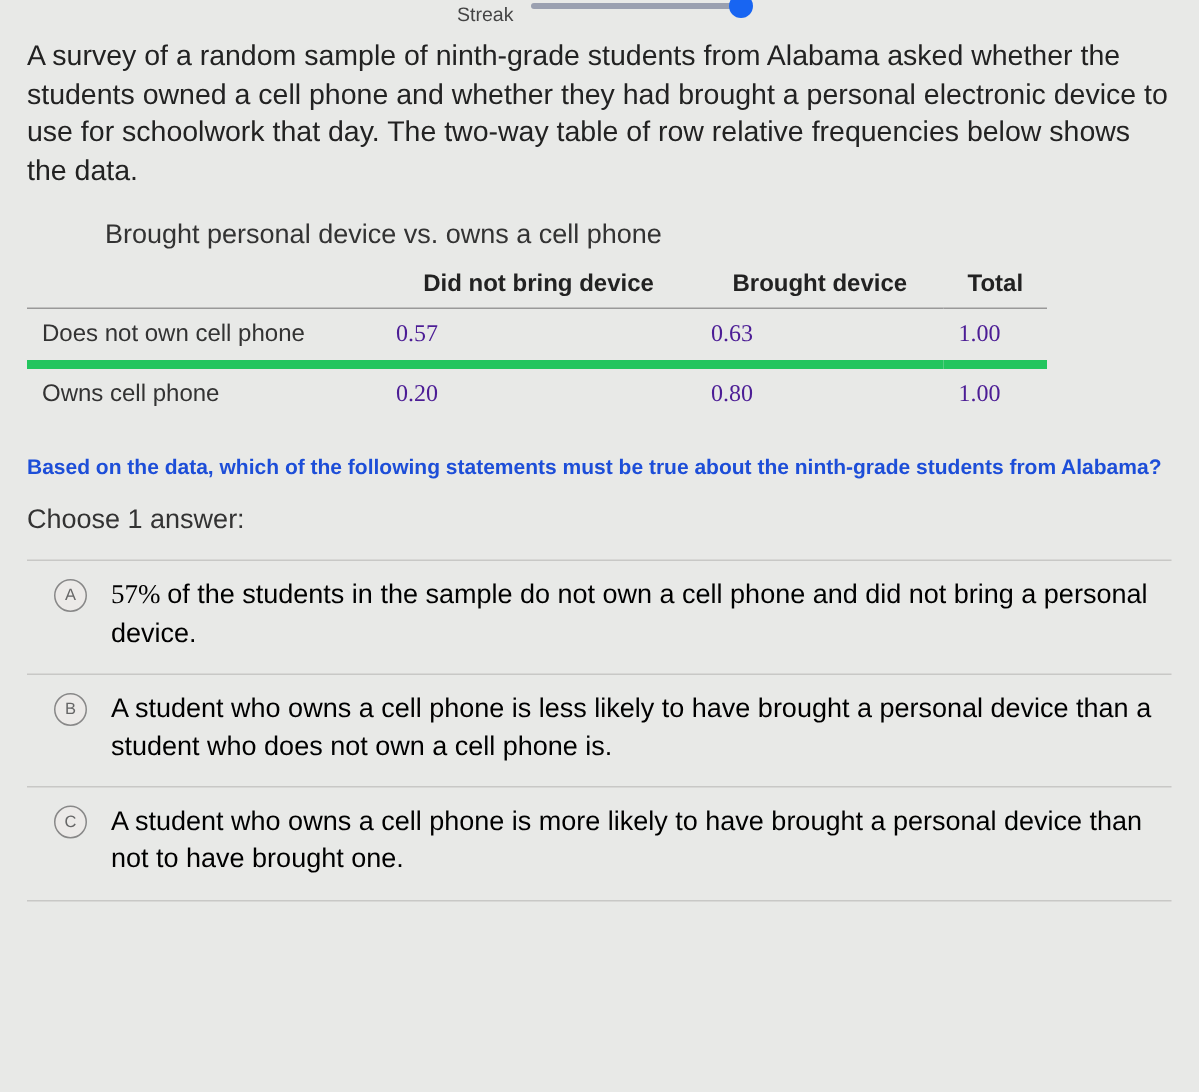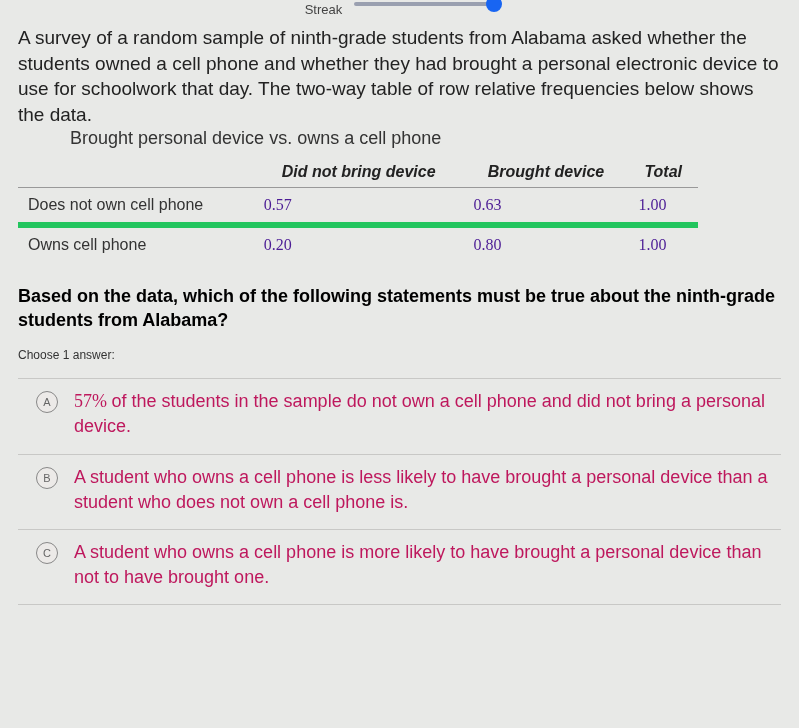--- a/index.html
+++ b/index.html
@@ -44,40 +44,40 @@
       background: #1865f2;
       border-radius: 50%;
     }
     .content {
       padding: 4px 18px 0 18px;
     }
     .question-intro {
       font-size: 19px;
       line-height: 1.35;
       color: #222;
+      margin-bottom: 18px;
     }
     .table-title {
       font-size: 18px;
       color: #333;
       margin-left: 52px;
       margin-bottom: 8px;
     }
     .data-table {
       width: 680px;
       border-collapse: collapse;
       margin-bottom: 22px;
     }
     .data-table th {
       font-weight: 600;
       font-size: 16px;
       text-align: center;
       padding: 6px 10px;
       border-bottom: 1px solid #999;
       color: #222;
-      font-style: italic;
     }
     .data-table th.row-header {
       text-align: left;
       font-weight: 400;
     }
     .data-table td {
       font-size: 16px;
       text-align: left;
       padding: 8px 10px;
       color: #4c1d95;
@@ -85,28 +85,28 @@
     }
     .data-table td.row-label {
       text-align: left;
       font-family: -apple-system, BlinkMacSystemFont, "Segoe UI", Helvetica, Arial, sans-serif;
       color: #333;
     }
     .data-table tr.first-row td {
       border-bottom: 6px solid #22c55e;
     }
     .question-prompt {
-      font-size: 18px;
+      font-size: 14px;
       font-weight: 600;
       line-height: 1.35;
-      color: #000000;
+      color: #1d4ed8;
       margin-bottom: 16px;
     }
     .choose-label {
-      font-size: 12px;
+      font-size: 18px;
       color: #333;
       margin-bottom: 16px;
     }
     .answer-option {
       display: flex;
       align-items: flex-start;
       gap: 16px;
       padding: 10px 8px 14px 18px;
       border-top: 1px solid #c8c8c6;
       cursor: pointer;
@@ -124,21 +124,21 @@
       align-items: center;
       justify-content: center;
       font-size: 11px;
       color: #666;
       margin-top: 2px;
       background: #eceae8;
     }
     .answer-text {
       font-size: 18px;
       line-height: 1.4;
-      color: #be185d;
+      color: #000000;
     }
     .pct {
       font-family: "Times New Roman", serif;
     }
   </style>
 </head>
 <body>
 
 <div class="top-bar">
   <span class="streak-label">Streak</span>

